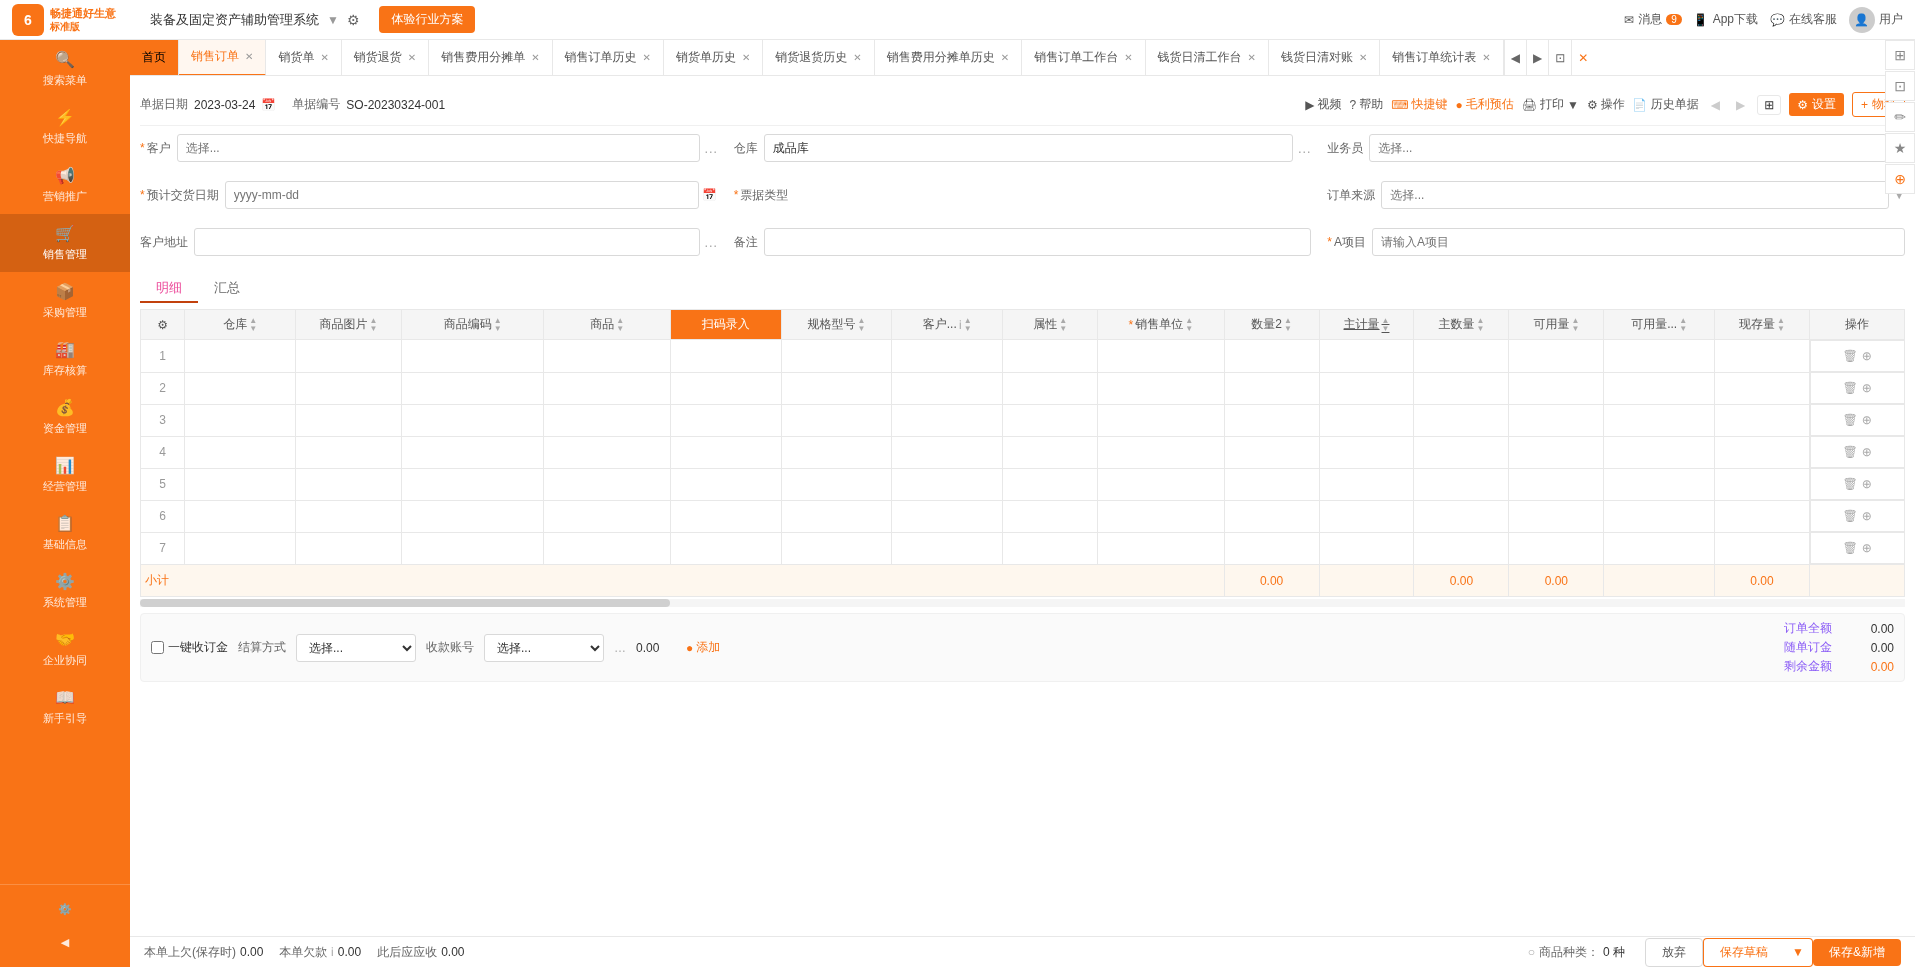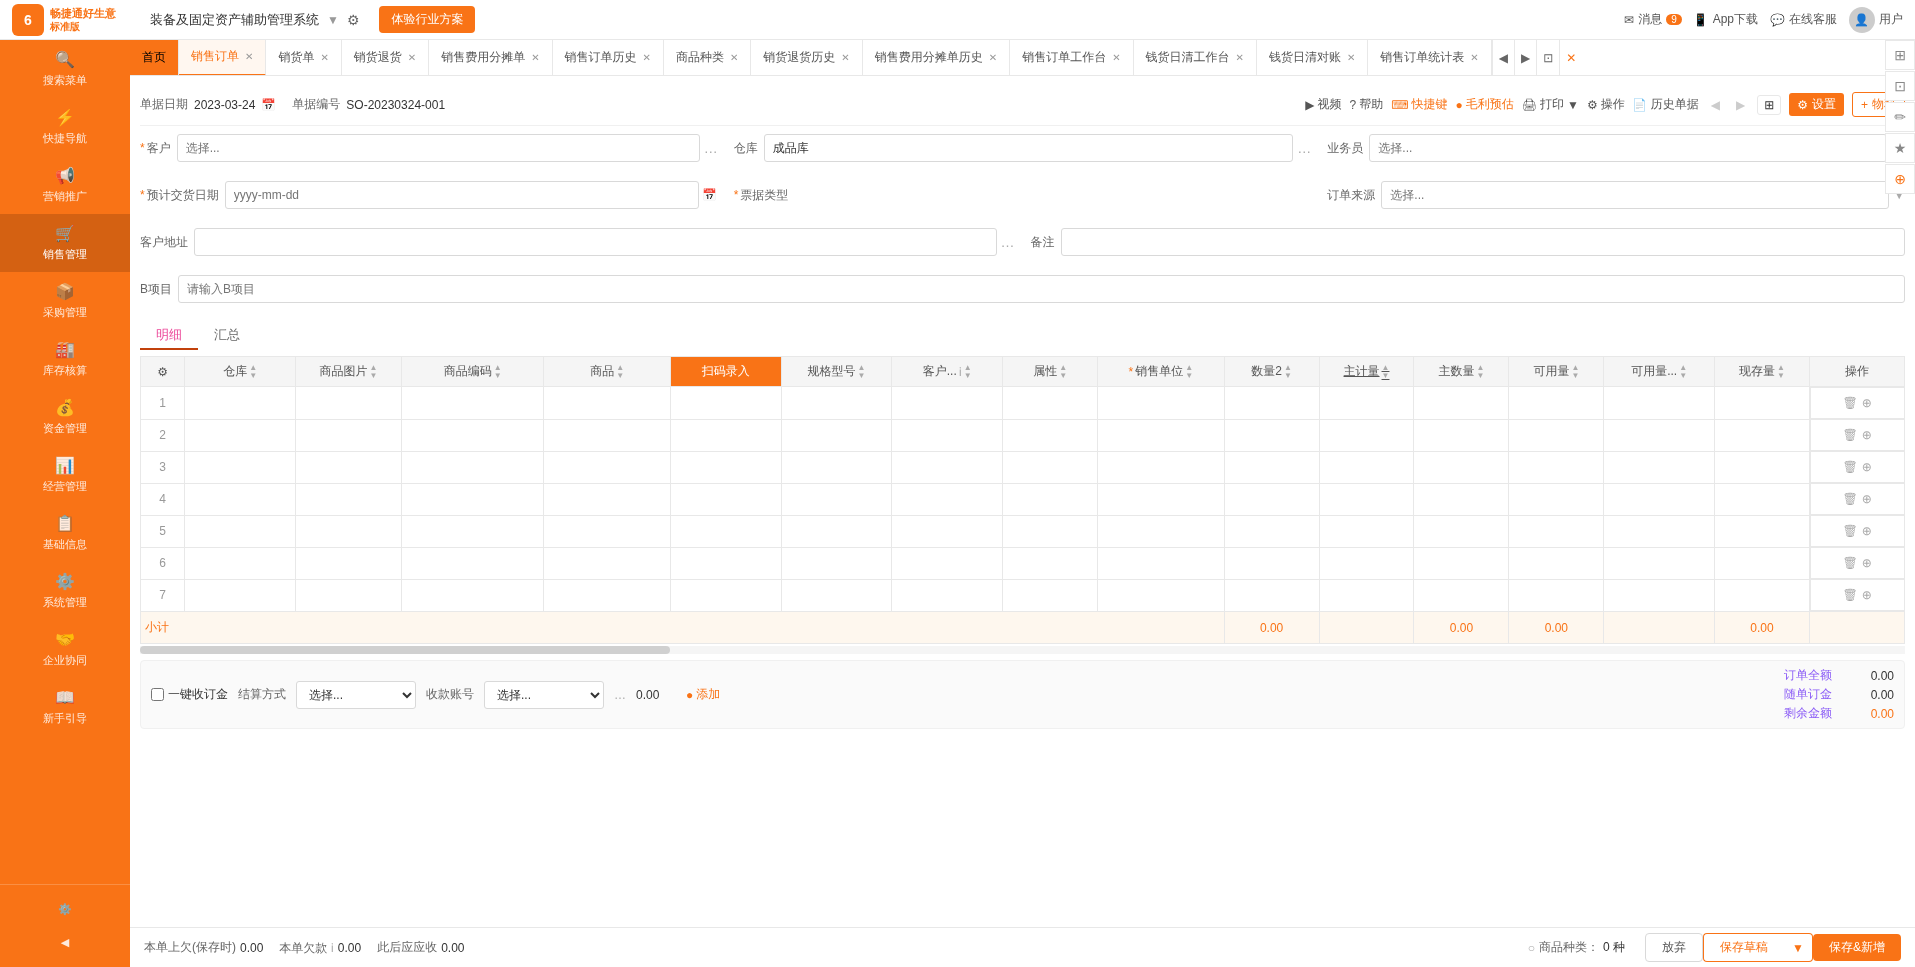--- a/index.html
+++ b/index.html
@@ -6,21 +6,21 @@
     body { font-family: 'Microsoft YaHei', Arial, sans-serif; font-size: 12px; background: #f0f2f5; color: #333; overflow: hidden; }
 
     
     .app-container { display: flex; flex-direction: column; height: 967px; width: 1915px; }
     .top-bar { display: flex; align-items: center; background: #fff; height: 40px; padding: 0 12px; border-bottom: 1px solid #e8e8e8; gap: 10px; flex-shrink: 0; }
     .main-area { display: flex; flex: 1; overflow: hidden; }
     .sidebar { width: 130px; background: #f97316; flex-shrink: 0; display: flex; flex-direction: column; }
     .content-area { flex: 1; display: flex; flex-direction: column; overflow: hidden; }
     .tab-bar { display: flex; align-items: center; background: #fff; border-bottom: 1px solid #e8e8e8; height: 36px; flex-shrink: 0; overflow: hidden; }
     .page-content { flex: 1; background: #fff; overflow-y: auto; padding: 10px; }
-    .bottom-bar { background: #fff; border-top: 1px solid #e8e8e8; padding: 0 14px; display: flex; align-items: center; gap: 20px; height: 40px; flex-shrink: 0; }
+    .bottom-bar { background: #fff; border-top: 1px solid #e8e8e8; padding: 0 14px; display: flex; align-items: center; gap: 20px; height: 31px; flex-shrink: 0; }
 
     
     .logo-area { display: flex; align-items: center; gap: 6px; min-width: 120px; }
     .logo-icon { width: 32px; height: 32px; background: #f97316; border-radius: 6px; display: flex; align-items: center; justify-content: center; color: white; font-weight: bold; font-size: 14px; }
     .logo-text { font-size: 11px; color: #f97316; line-height: 1.3; font-weight: bold; }
     .top-bar-actions { display: flex; align-items: center; gap: 12px; margin-left: auto; }
     .btn-orange { background: #f97316; color: white; border: none; border-radius: 4px; padding: 5px 12px; cursor: pointer; font-size: 12px; }
     .top-icon-btn { display: flex; align-items: center; gap: 4px; color: #555; font-size: 12px; cursor: pointer; }
     .badge { background: #f97316; color: white; border-radius: 10px; padding: 0 5px; font-size: 10px; }
     .user-avatar { width: 26px; height: 26px; border-radius: 50%; background: #ccc; display: flex; align-items: center; justify-content: center; }
@@ -217,21 +217,21 @@
         </div>
         <div class="tab-item">
           <span>销售费用分摊单</span>
           <span class="close-x">✕</span>
         </div>
         <div class="tab-item">
           <span>销售订单历史</span>
           <span class="close-x">✕</span>
         </div>
         <div class="tab-item">
-          <span>商品种类</span>
+          <span>销货单历史</span>
           <span class="close-x">✕</span>
         </div>
         <div class="tab-item">
           <span>销货退货历史</span>
           <span class="close-x">✕</span>
         </div>
         <div class="tab-item">
           <span>销售费用分摊单历史</span>
           <span class="close-x">✕</span>
         </div>
@@ -362,28 +362,26 @@
             <span class="form-label">客户地址</span>
             <div class="field-with-dots">
               <input class="field-input placeholder" type="text" placeholder="" style="width: 200px;">
               <span class="dots-btn" style="margin-left:4px;">…</span>
             </div>
           </div>
           <div class="field-group" style="flex:1.5;">
             <span class="form-label">备注</span>
             <input class="field-input" type="text" placeholder="" style="width: 300px;">
           </div>
-        </div>
-
-        <div class="form-row">
-          <div class="field-group">
-            <span class="form-label">B项目</span>
-            <input class="field-input placeholder" type="text" style="width: 300px;" placeholder="请输入B项目">
-          </div>
-        </div>
+          <div class="field-group" style="flex:1.5;">
+            <span class="form-label required">A项目</span>
+            <input class="field-input placeholder" type="text" style="width: 200px;" placeholder="请输入A项目">
+          </div>
+        </div>
+
 
         <div class="detail-tabs">
           <div class="detail-tab active">明细</div>
           <div class="detail-tab">汇总</div>
         </div>
 
         <div style="overflow-x:auto;width:100%;">
           <table class="data-table">
             <thead>
               <tr>

